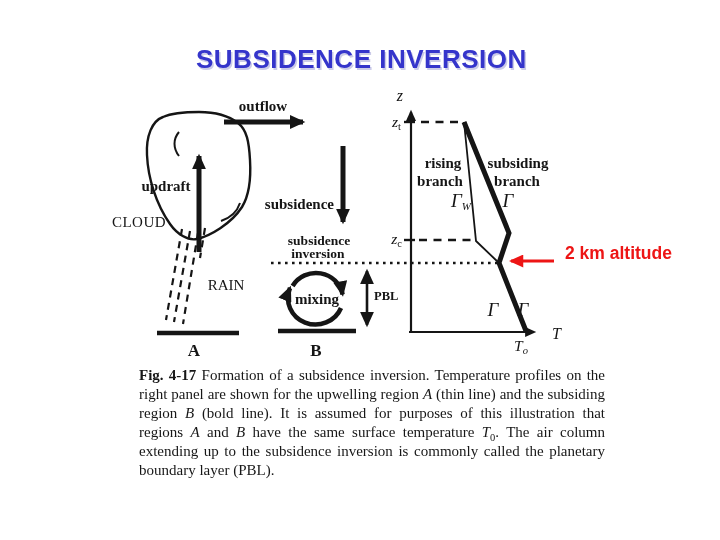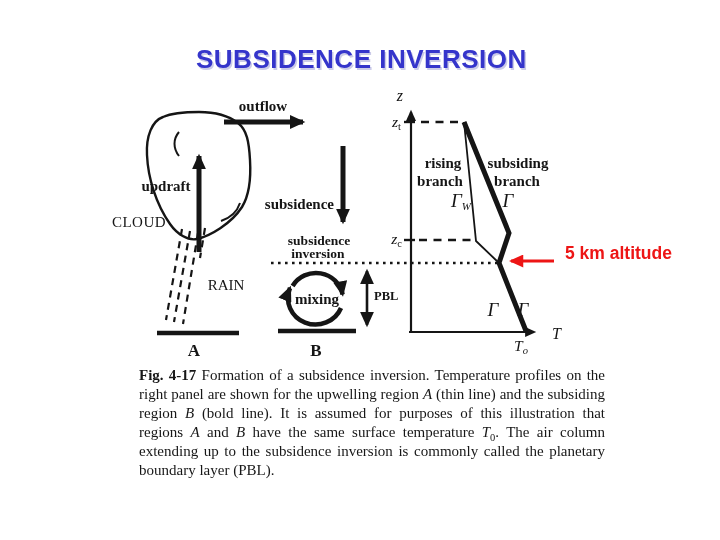--- a/index.html
+++ b/index.html
@@ -129,16 +129,16 @@
 
   <text class="fig-label ital" x="552" y="339" text-anchor="start" font-size="16">T</text>
   <text class="fig-label" x="514" y="351" text-anchor="start" font-size="15.5">
     <tspan class="ital">T</tspan><tspan class="ital" font-size="10.5" dy="3">o</tspan>
   </text>
 
   <line x1="554" y1="261" x2="511" y2="261" stroke="#ed1515" stroke-width="3.2" marker-end="url(#mR)"></line>
 </svg>
 
 <div class="annotation">
-  <div>5 km altitude</div>
+  <div>2 km altitude</div>
 </div>
 
 <div class="caption"><b>Fig. 4-17</b><span> Formation of a subsidence inversion. Temperature profiles on the right panel are shown for the upwelling region </span><i>A</i><span> (thin line) and the subsiding region </span><i>B</i><span> (bold line). It is assumed for purposes of this illustration that regions </span><i>A</i><span> and </span><i>B</i><span> have the same surface temperature </span><i>T</i><sub>0</sub><span>. The air column extending up to the subsidence inversion is commonly called the planetary boundary layer (PBL).</span></div>
 
 </body></html>

